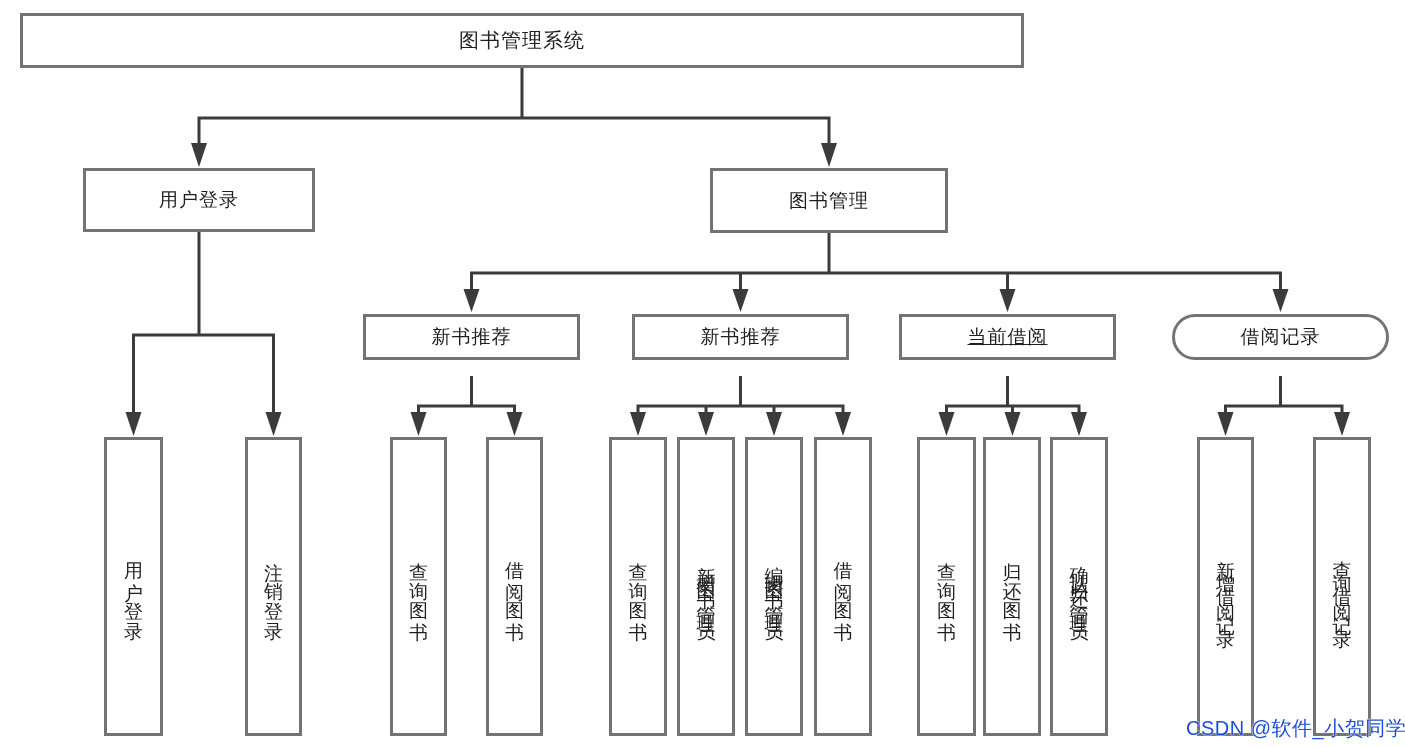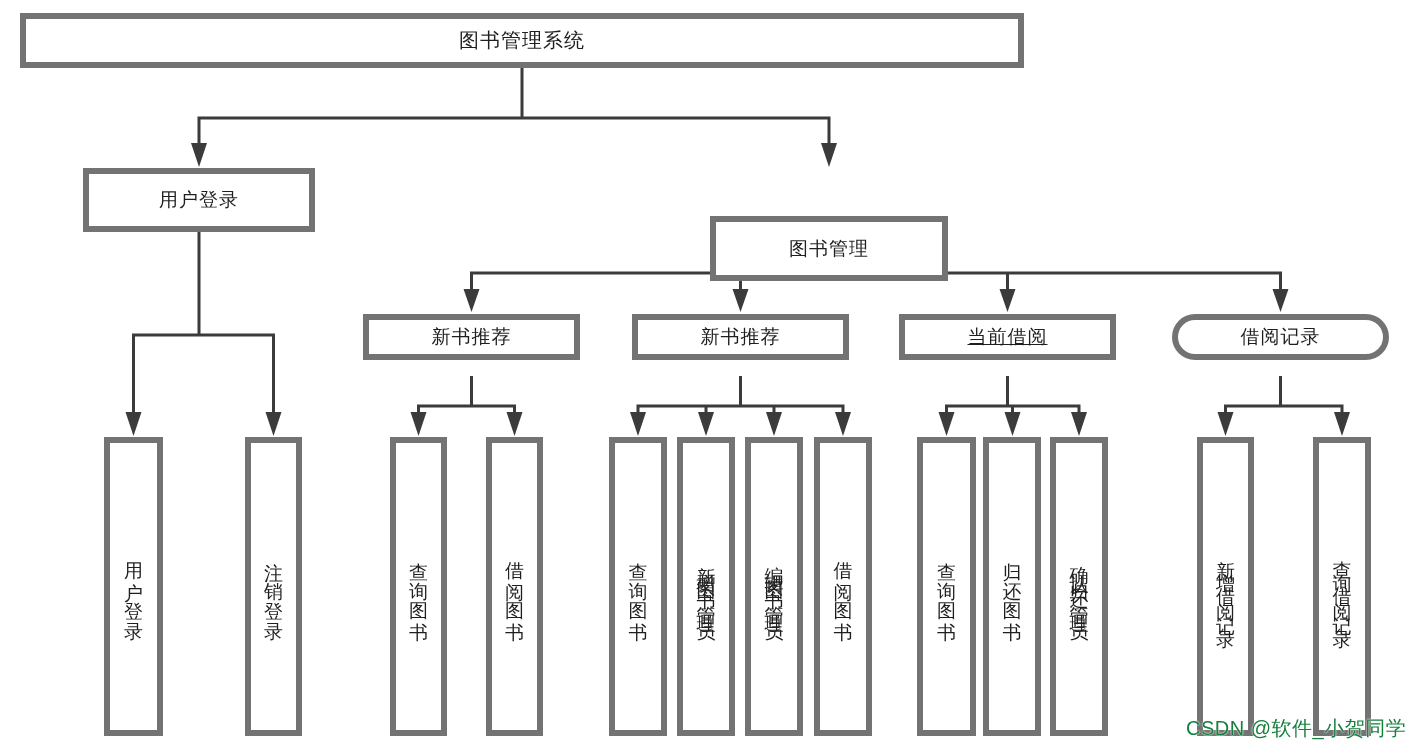--- a/index.html
+++ b/index.html
@@ -7,21 +7,21 @@
     position:relative;
     width:1405px;height:747px;
     background:#ffffff;
     font-family:"Liberation Sans", sans-serif;
     overflow:hidden;
   }
   #connectors{position:absolute;left:0;top:0;width:1405px;height:747px;}
   .box{
     position:absolute;
     box-sizing:border-box;
-    border:6px solid #737373;
+    border:3px solid #737373;
     background:#ffffff;
     display:flex;
     align-items:center;
     justify-content:center;
     color:#1f1f1f;
     font-size:19px;
     letter-spacing:1px;
     white-space:nowrap;
   }
   .vbox{
@@ -29,21 +29,21 @@
     text-orientation:mixed;
     white-space:normal;
   }
   .ls4{letter-spacing:20px;}
   .ls6{letter-spacing:14px;}
   .ls9{letter-spacing:8px;}
   
   .n-root{left:20px;top:13px;width:1004px;height:55px;font-size:20px;}
   
   .n-userlogin{left:83px;top:168px;width:232px;height:64px;}
-  .n-bookmgmt{left:710px;top:168px;width:238px;height:65px;margin-top:48px;}
+  .n-bookmgmt{left:710px;top:168px;width:238px;height:65px;}
   
   .n-l3{top:314px;width:217px;height:46px;}
   .n-newbook{left:363px;}
   .n-borrowing{left:632px;}
   .n-current{left:899px;text-decoration:underline;}
   .n-records{left:1172px;border-radius:31px;}
   
   .leaf{top:437px;height:299px;}
   .lf-a1{left:104px;width:59px;}
   .lf-a2{left:245px;width:57px;}
@@ -55,21 +55,21 @@
   .lf-c4{left:814px;width:58px;}
   .lf-d1{left:917px;width:59px;}
   .lf-d2{left:983px;width:58px;}
   .lf-d3{left:1050px;width:58px;}
   .lf-e1{left:1197px;width:57px;}
   .lf-e2{left:1313px;width:58px;}
   .watermark{
     position:absolute;
     left:1186px;top:715px;
     font-size:20px;
-    color:#15803d;
+    color:#1d4ed8;
     letter-spacing:0.5px;
     text-shadow:0 0 2px #ffffff, 0 0 1px #ffffff;
     white-space:nowrap;
   }
 </style>
 </head>
 <body>
 
 <div id="stage">
 

